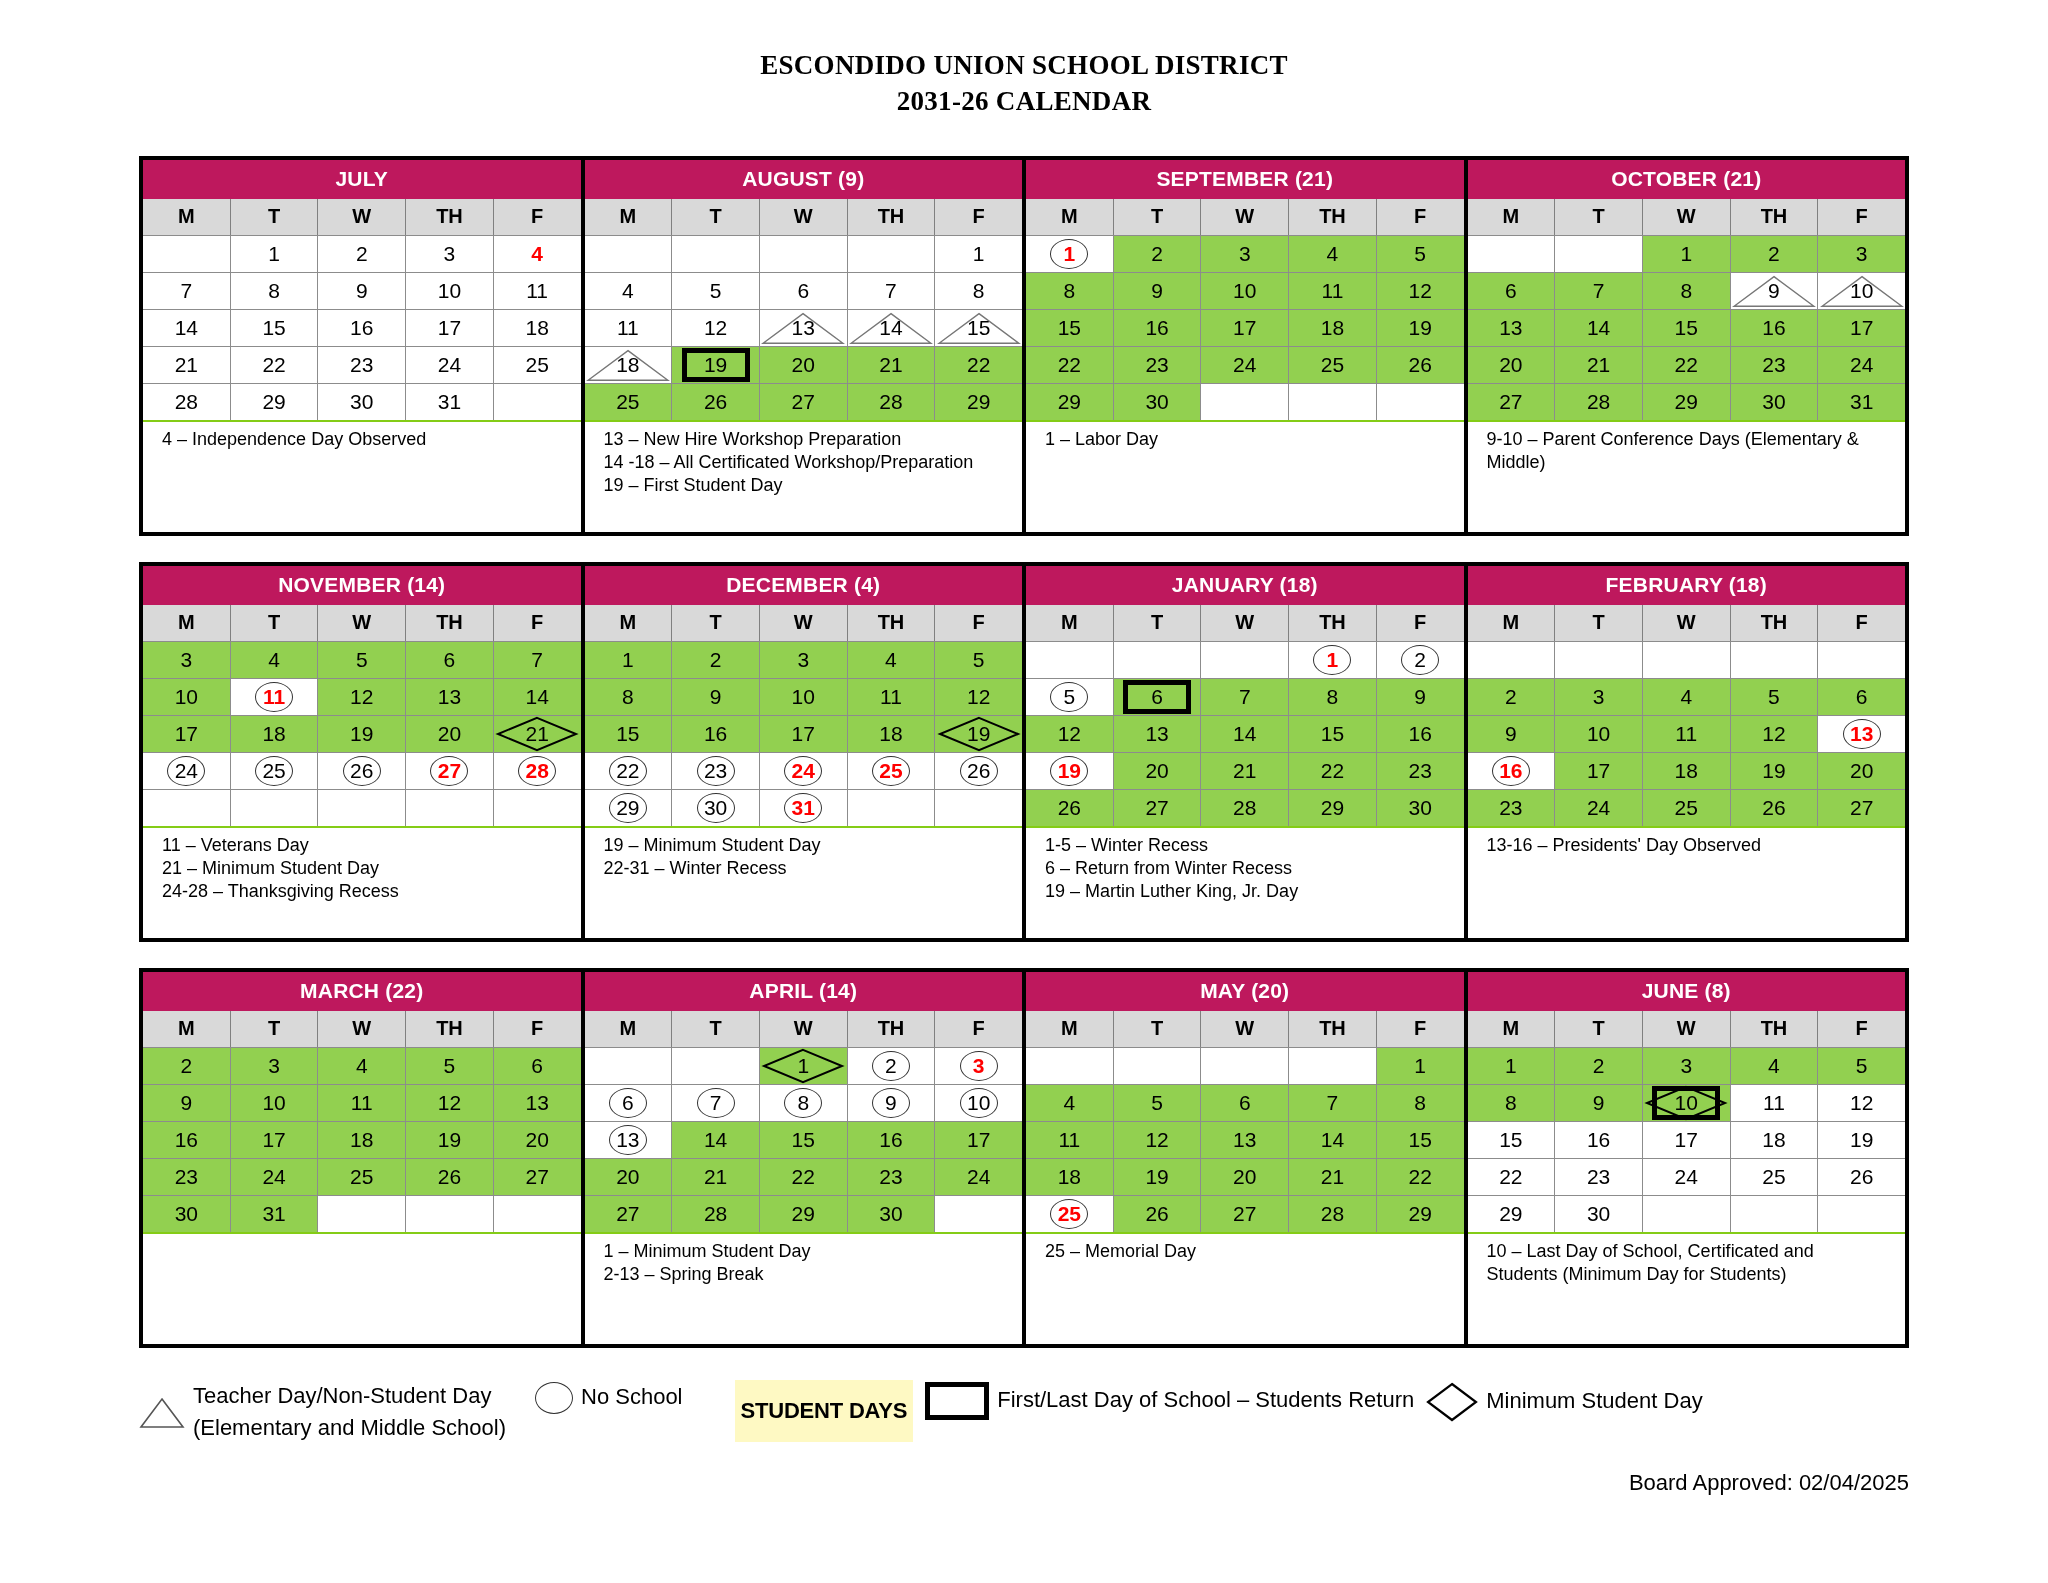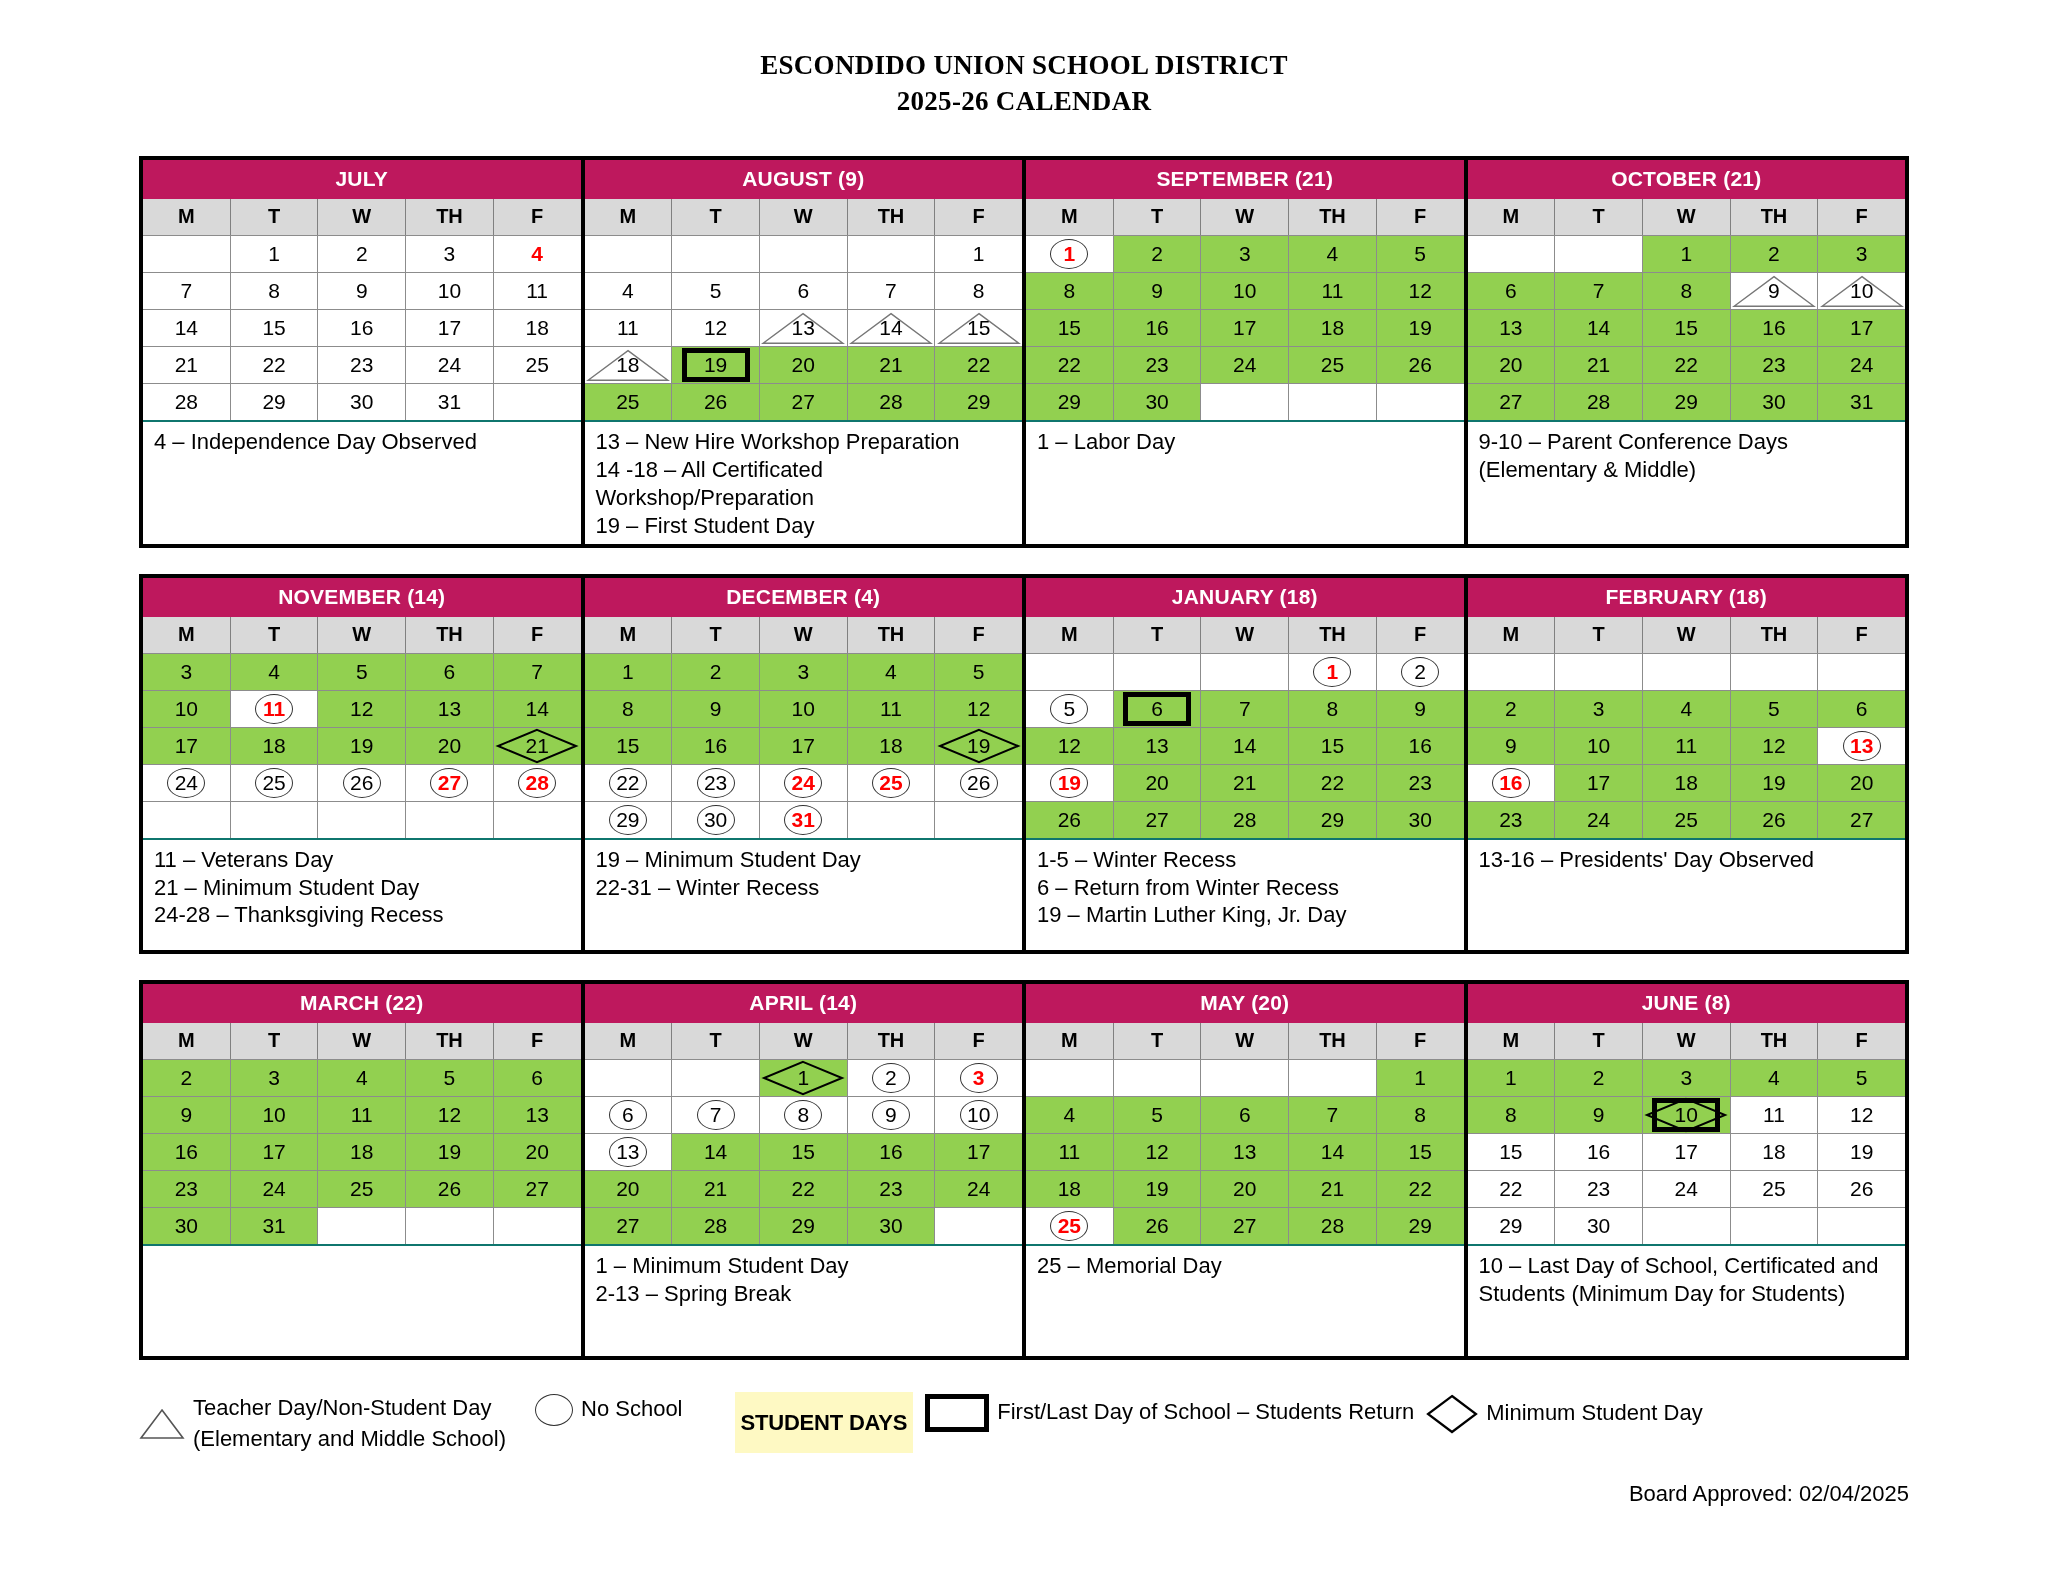--- a/index.html
+++ b/index.html
@@ -113,23 +113,23 @@
     width: 68px; height: 34px;
     border: 5px solid #000;
     background: transparent;
   }
   .sh-tri { width: 100%; height: 100%; }
   .sh-tri svg, .sh-dia svg { width: 100%; height: 100%; display: block; }
   .sh-dia { width: 100%; height: 100%; }
 
   
   .notes {
-    border-top: 2px solid #0f766e;
-    padding: 6px 11px 4px;
-    font-size: 22px;
+    border-top: 2px solid #84cc16;
+    padding: 6px 19px 4px;
+    font-size: 18px;
     line-height: 1.27;
     color: #000;
     flex: 1 1 auto;
     min-height: 112px;
   }
   .notes div { white-space: normal; }
 
   
   .legend {
     width: 1770px;
@@ -178,21 +178,21 @@
     color: #000;
   }
 </style>
 </head>
 <body>
 
 <div class="page">
 
   <div class="title-block">
     <div class="title-line">ESCONDIDO UNION SCHOOL DISTRICT</div>
-    <div class="title-line">2025-26 CALENDAR</div>
+    <div class="title-line">2031-26 CALENDAR</div>
   </div>
 
   <div class="rows-wrap" id="grid">
       <div class="month-row">
         <div class="month">
           <div class="month-head">JULY</div>
           <div class="dow-row">
             <div class="dow">M</div>
             <div class="dow">T</div>
             <div class="dow">W</div>

